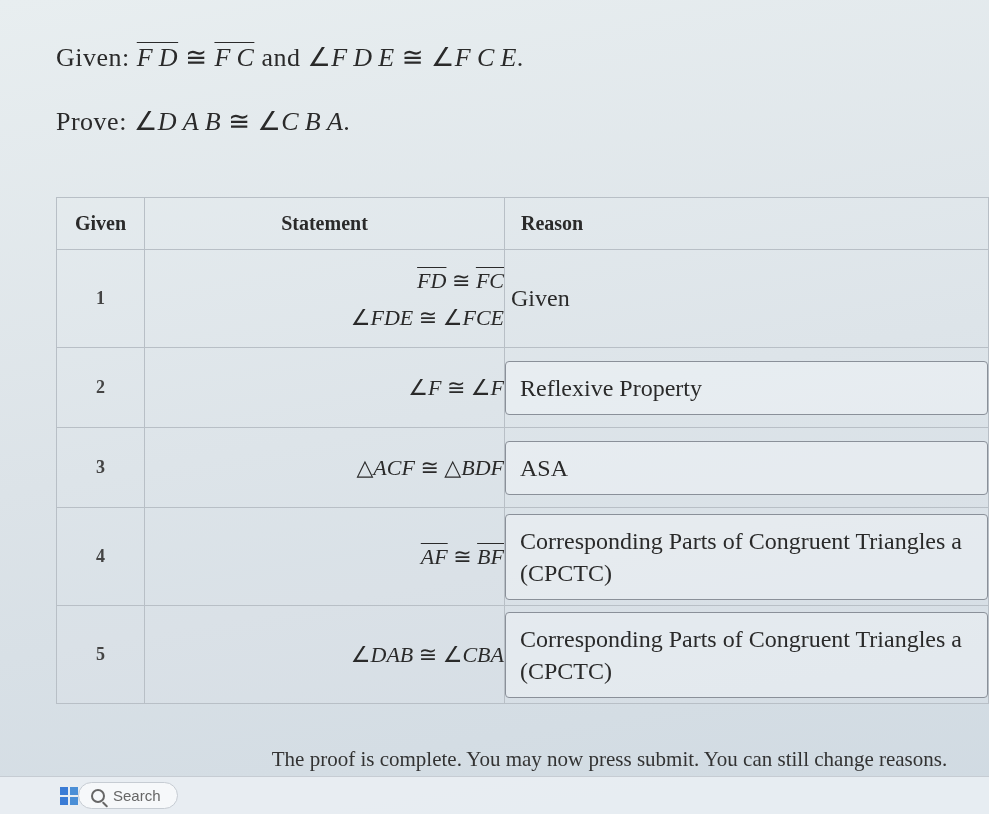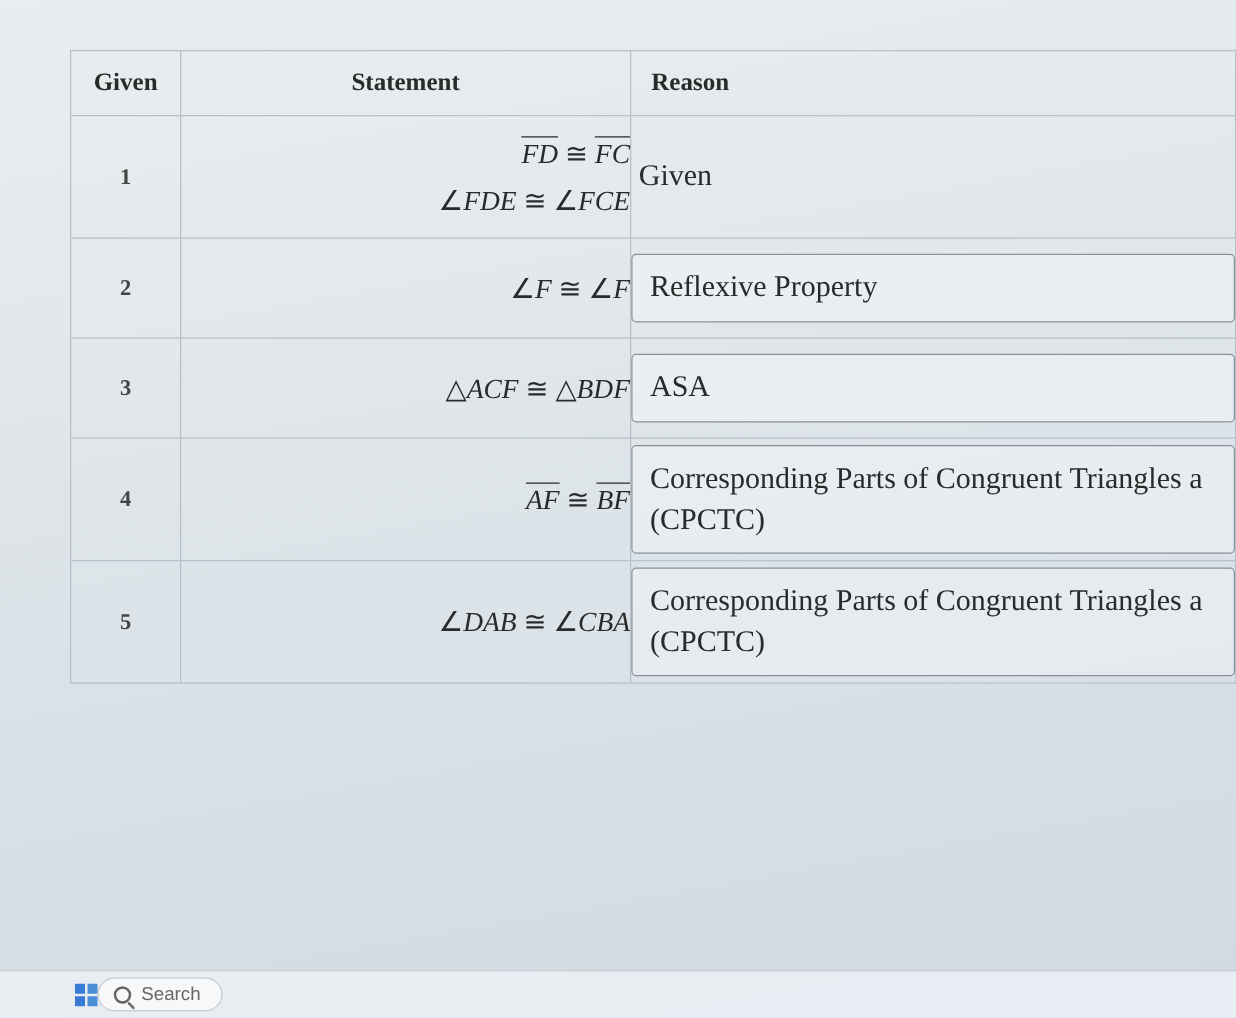--- a/index.html
+++ b/index.html
@@ -117,21 +117,31 @@
     color:#666;
   }
   .mag { width:14px;height:14px;border:2px solid #666;border-radius:50%;position:relative;}
   .mag::after{content:"";position:absolute;width:2px;height:7px;background:#666;transform:rotate(-45deg);left:11px;top:10px;border-radius:1px;}
 </style>
 </head>
 <body>
 
 <div class="page">
 
-
+  <div class="problem-text">
+    <span>Given: </span>
+    <span class="overline">F D</span> <span class="cong">≅</span> <span class="overline">F C</span>
+    and
+    <span class="sym">∠</span><span class="mi">F D E</span> <span class="cong">≅</span> <span class="sym">∠</span><span class="mi">F C E</span>.
+  </div>
+
+  <div class="prove-text">
+    <span>Prove: </span>
+    <span class="sym">∠</span><span class="mi">D A B</span> <span class="cong">≅</span> <span class="sym">∠</span><span class="mi">C B A</span>.
+  </div>
 
   <table class="proof">
     <thead>
       <tr>
         <th class="step-h">Given</th>
         <th class="stmt-h">Statement</th>
         <th class="reason-h">Reason</th>
       </tr>
     </thead>
     <tbody>
@@ -177,20 +187,21 @@
         <td class="stmt-cell">
           <span class="sym">∠</span>DAB <span class="sym cong">≅</span> <span class="sym">∠</span>CBA
         </td>
         <td class="reason-cell">
           <div class="reason-box">Corresponding Parts of Congruent Triangles a<br>(CPCTC)</div>
         </td>
       </tr>
     </tbody>
   </table>
 
+  <div class="complete-msg">The proof is complete. You may now press submit. You can still change reasons.</div>
 
 </div>
 
 <div class="taskbar">
   <div class="win-logo">
     <span></span>
       <span></span>
       <span></span>
       <span></span>
   </div>

